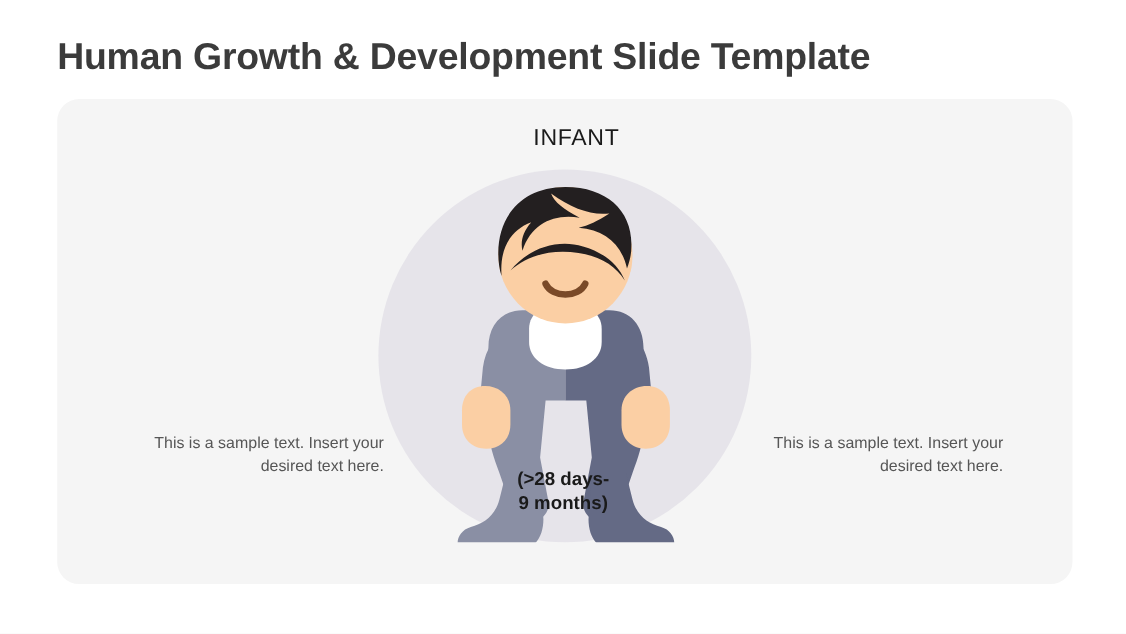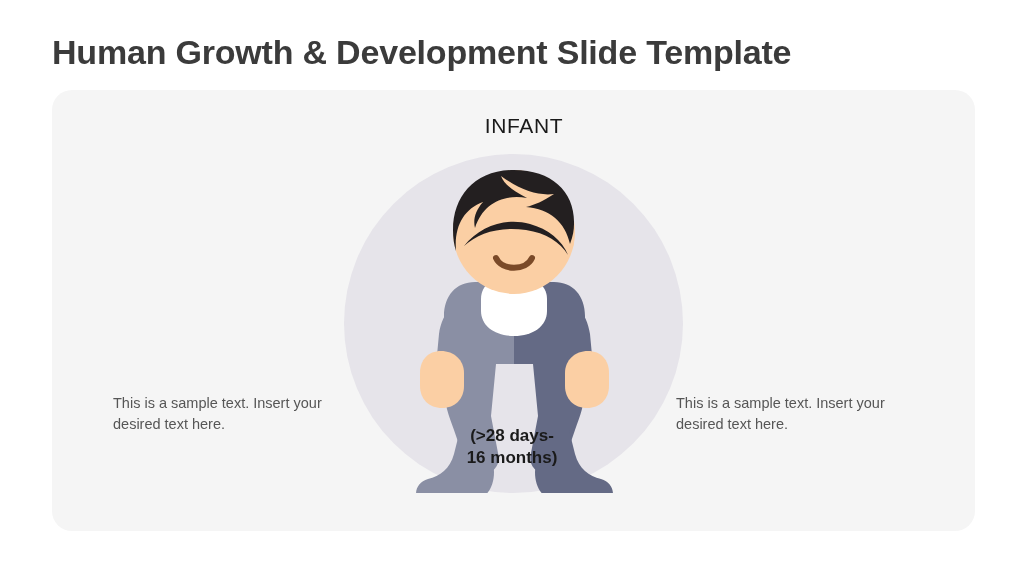--- a/index.html
+++ b/index.html
@@ -82,21 +82,21 @@
     font-weight: bold;
     color: #1a1a1a;
     line-height: 1.28;
   }
 
   
   .side-text {
     position: absolute;
     top: 393px;
     width: 236px;
-    text-align: left;
+    text-align: right;
     font-size: 14.5px;
     line-height: 1.42;
     color: #565656;
   }
   #text-left  { left: 113px; }
   #text-right { left: 676px; }
 </style>
 </head>
 <body>
 
@@ -153,18 +153,18 @@
            C206 55 221 68 226 90 C229 82 230 76 230 70
            C231 38 208 16 170 16 Z
            M120 92 C134 79 156 72 182 76 C202 79 216 88 224 101
            C218 86 204 75 186 70 C162 63 136 72 120 92 Z" fill="#231f20"></path>
 
   <path d="M152 104 C158 117 182 117 188 104" fill="none" stroke="#7a4a28" stroke-width="6" stroke-linecap="round"></path>
 </svg>
 
 <div id="age-range">
   <div>(&gt;28 days-</div>
-  <div>16 months)</div>
+  <div>9 months)</div>
 </div>
 
 <div class="side-text" id="text-left">This is a sample text. Insert your desired text here.</div>
 
 <div class="side-text" id="text-right">This is a sample text. Insert your desired text here.</div>
 
 </body></html>

